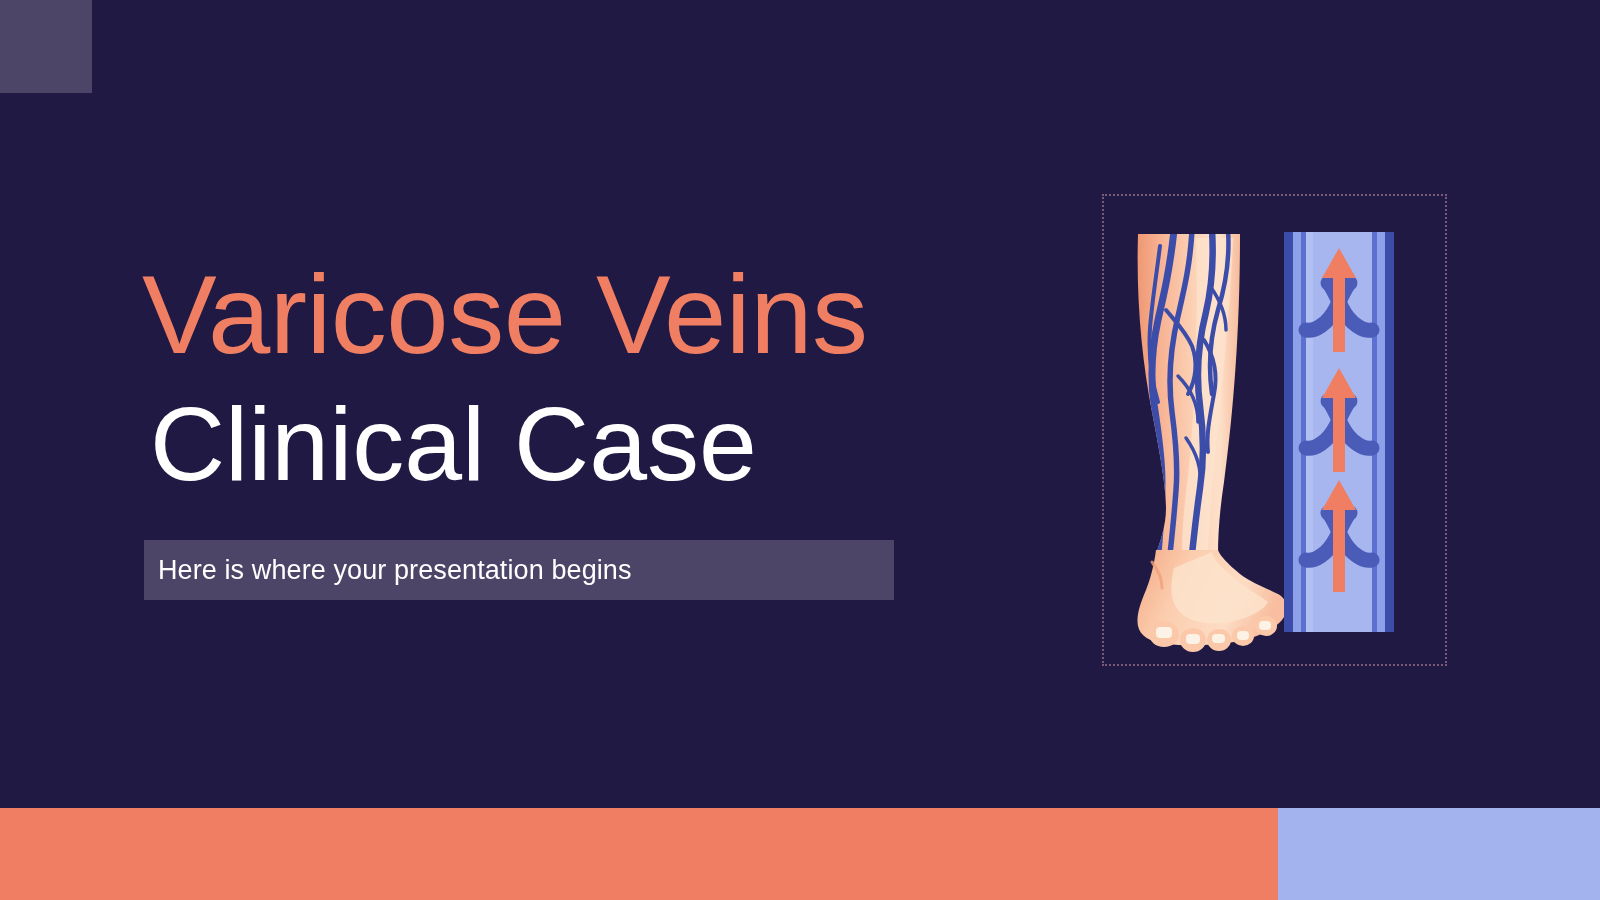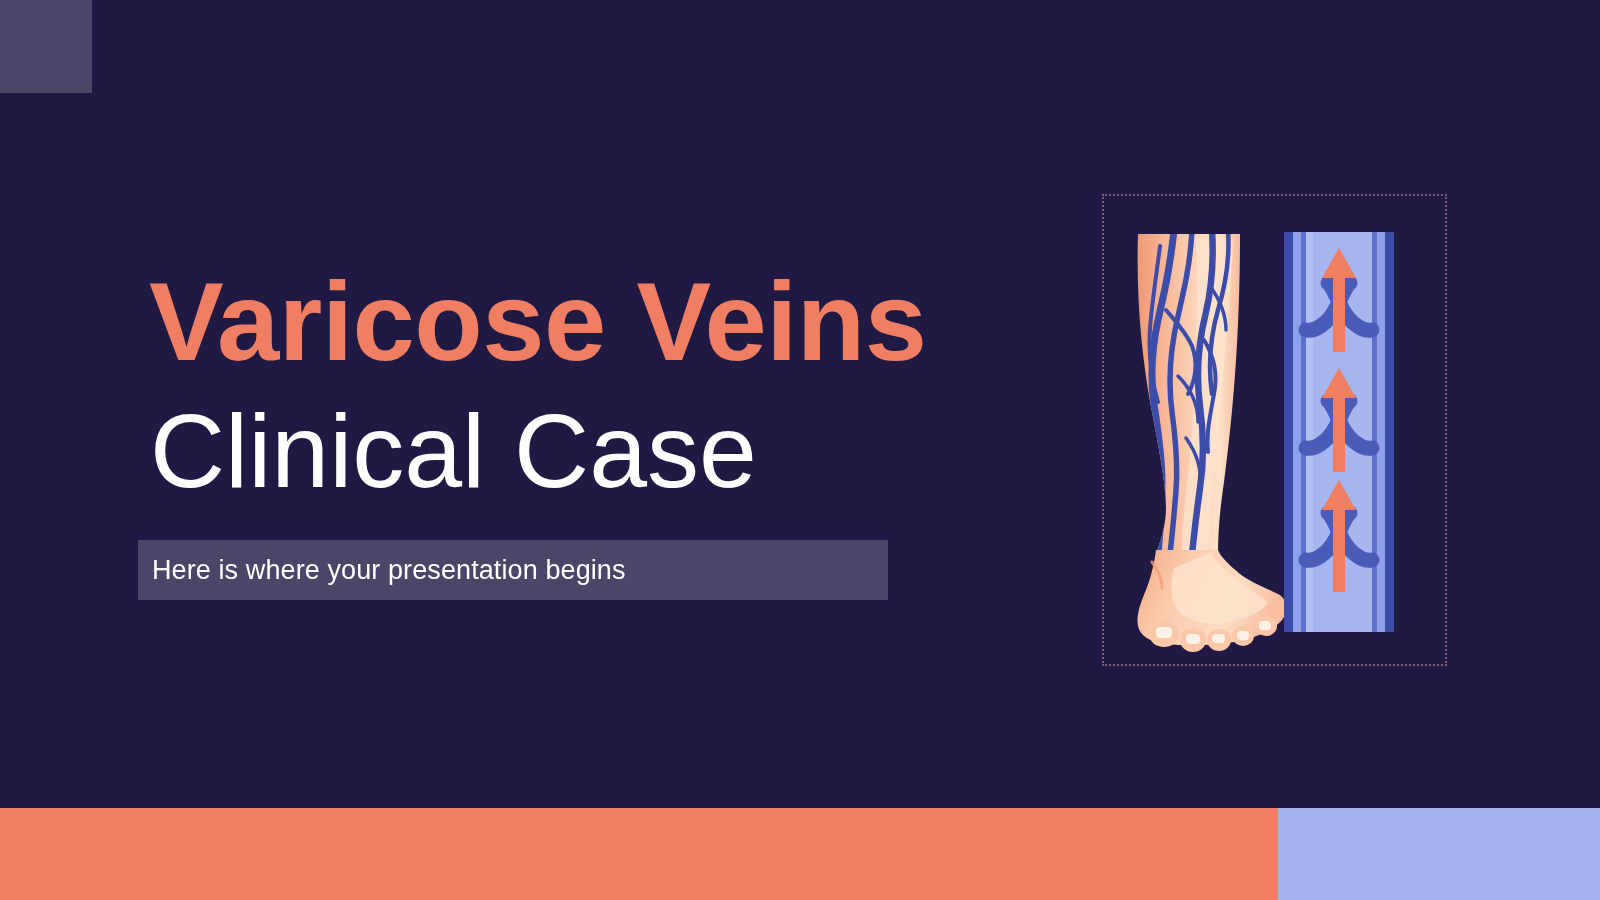--- a/index.html
+++ b/index.html
@@ -32,43 +32,43 @@
   
   .text-block {
     position: absolute;
     left: 138px;
     top: 252px;
     width: 920px;
   }
 
   .title-line1 {
     font-family: "Liberation Sans", sans-serif;
-    font-weight: 700;
+    font-weight: 400;
     font-size: 112px;
     line-height: 118px;
     letter-spacing: -0.5px;
     color: #ef7e62;
-    margin: 11px;
+    margin: 4px;
     white-space: nowrap;
   }
 
   .title-line2 {
     font-family: "Liberation Sans", sans-serif;
     font-weight: 300;
     font-size: 104px;
     line-height: 116px;
     letter-spacing: 0px;
     color: #ffffff;
     margin: 12px;
     white-space: nowrap;
   }
 
   .subtitle-box {
     position: absolute;
-    left: 138px;
+    left: 144px;
     top: 540px;
     width: 750px;
     height: 60px;
     background: #4c4567;
     display: flex;
     align-items: center;
   }
 
   .subtitle-text {
     font-family: "Liberation Sans", sans-serif;

